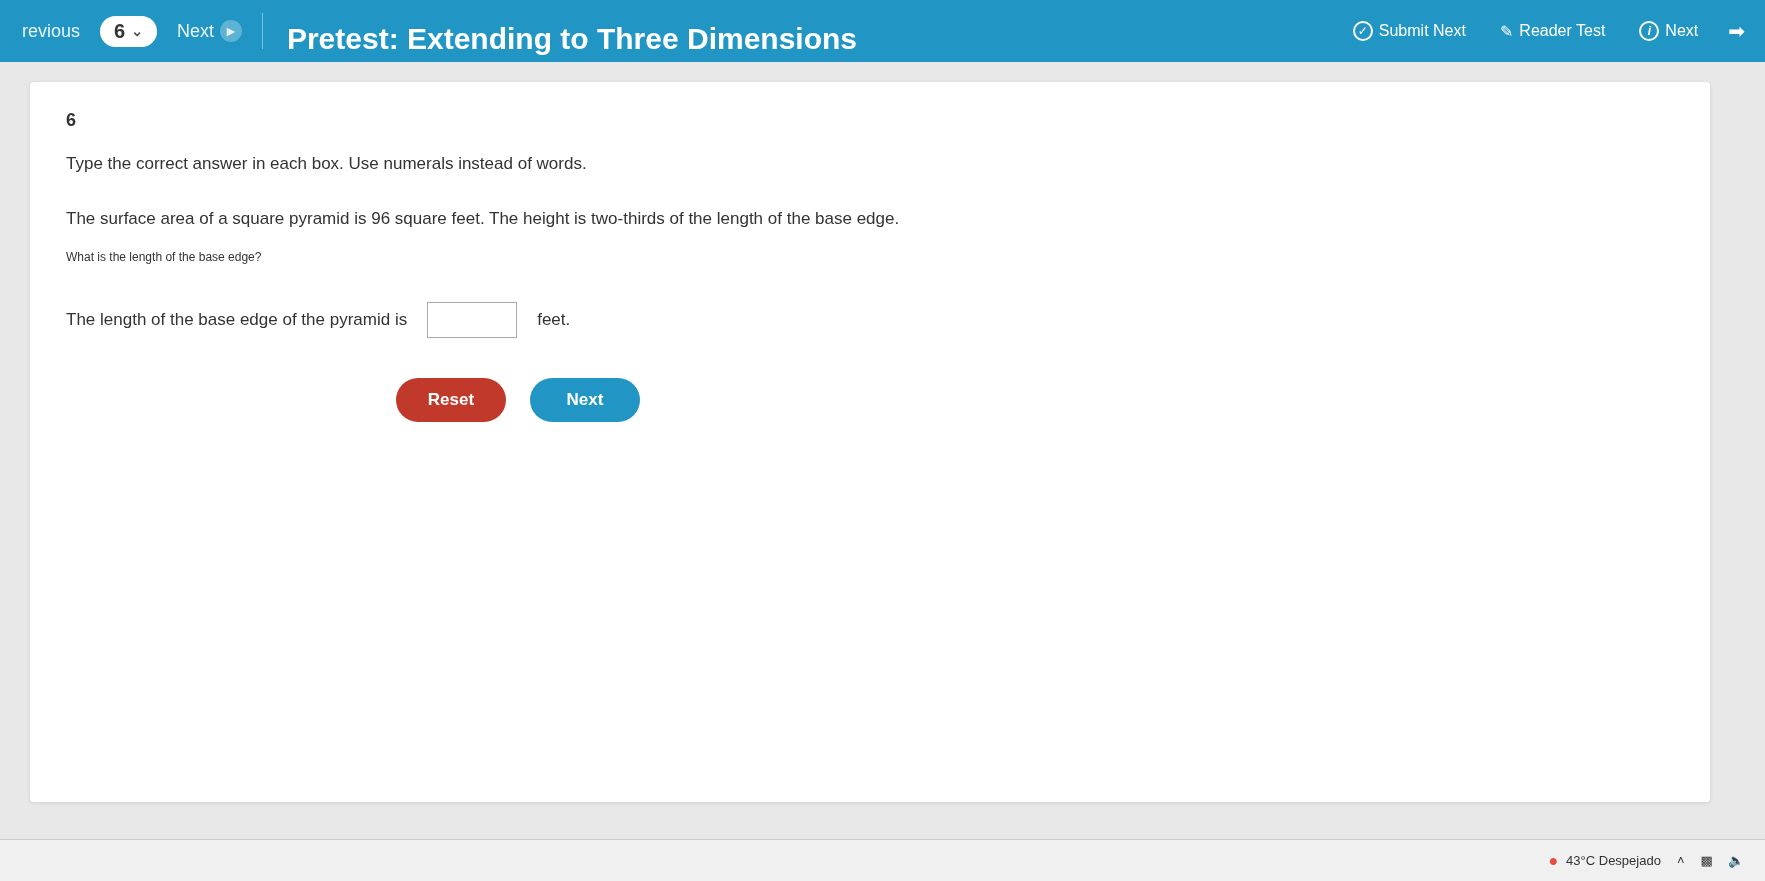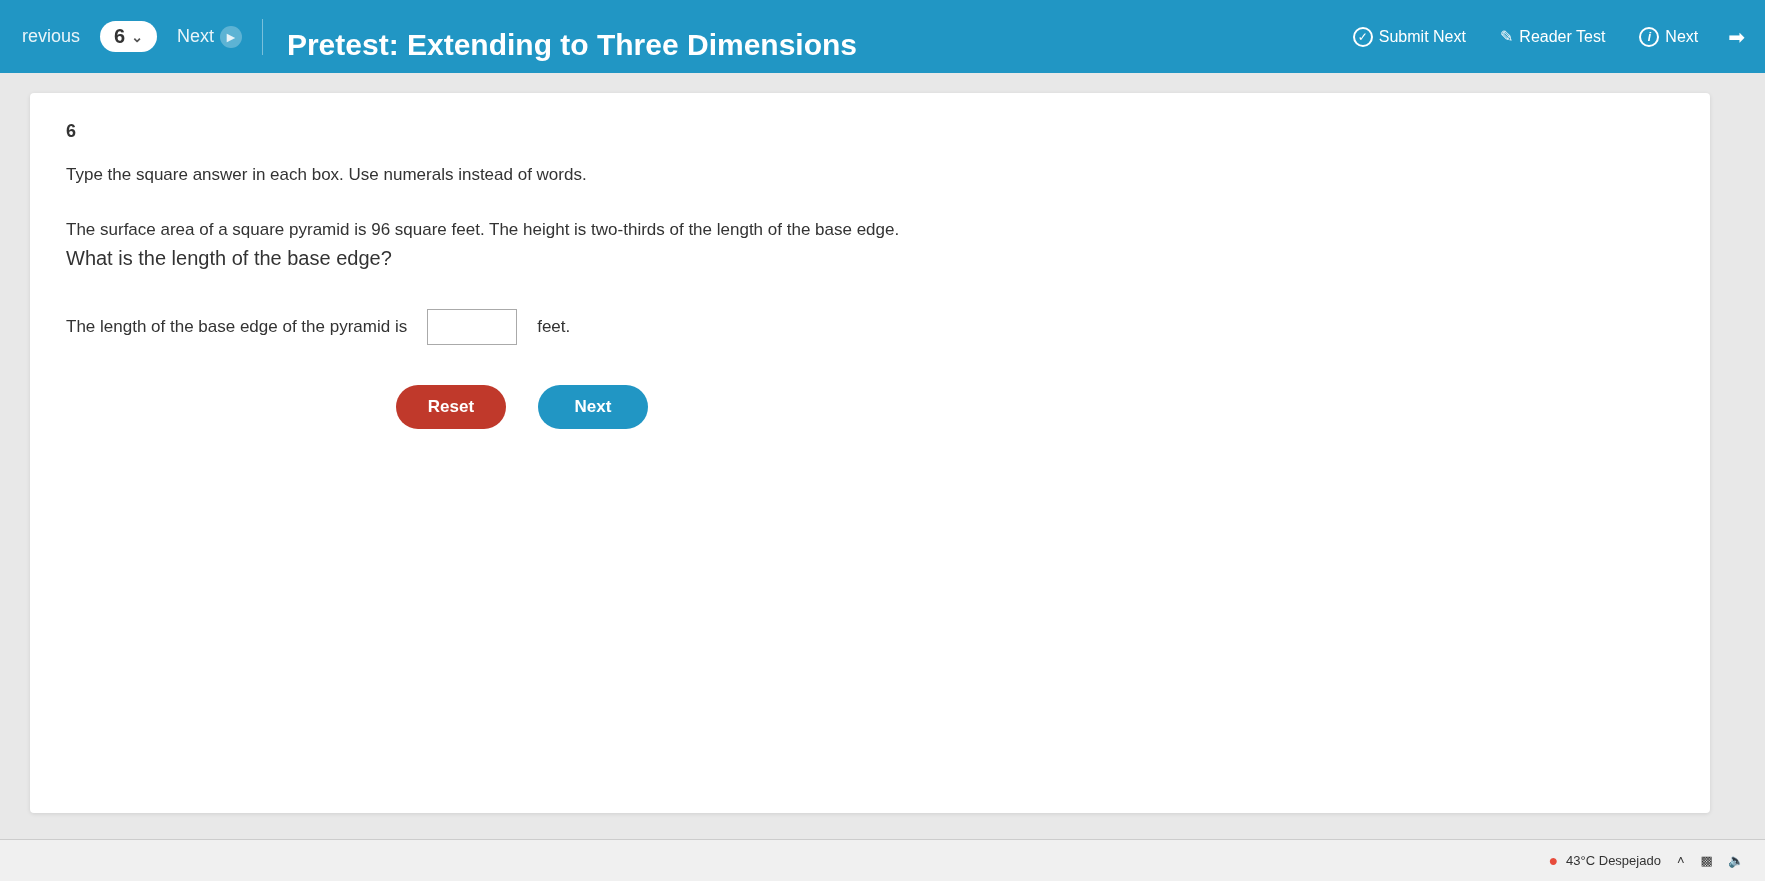--- a/index.html
+++ b/index.html
@@ -7,21 +7,21 @@
       font-family: Arial, sans-serif;
       background: #e8e8e8;
       width: 1765px;
       min-height: 881px;
       overflow: hidden;
     }
 
     
     .top-bar {
       background: #2196c4;
-      height: 73px;
+      height: 62px;
       display: flex;
       align-items: center;
       padding: 0 10px;
       color: white;
       position: relative;
     }
 
     .top-bar-left {
       display: flex;
       align-items: center;
@@ -173,25 +173,26 @@
     .question-instructions {
       font-size: 17px;
       color: #333;
       margin-bottom: 28px;
       line-height: 1.5;
     }
 
     .question-text {
       font-size: 17px;
       color: #333;
+      margin-bottom: 16px;
       line-height: 1.6;
     }
 
     .question-ask {
-      font-size: 20px;
+      font-size: 12px;
       color: #333;
       margin-bottom: 36px;
       line-height: 1.5;
     }
 
     .answer-row {
       display: flex;
       align-items: center;
       gap: 20px;
       margin-bottom: 40px;
@@ -209,21 +210,21 @@
     }
 
     .answer-unit {
       font-size: 17px;
       color: #333;
       text-align: right;
     }
 
     .action-buttons {
       display: flex;
-      gap: 32px;
+      gap: 24px;
       margin-left: 330px;
     }
 
     .btn-reset {
       background: #c0392b;
       color: white;
       border: none;
       border-radius: 24px;
       padding: 12px 28px;
       font-size: 17px;
@@ -313,21 +314,21 @@
 
     <div class="exit-btn">➡</div>
   </div>
 </div>
 
 <div class="main-content">
   <div class="question-card">
 
     <div class="question-number">6</div>
 
-    <p class="question-instructions">Type the square answer in each box. Use numerals instead of words.</p>
+    <p class="question-instructions">Type the correct answer in each box. Use numerals instead of words.</p>
 
     <p class="question-text">The surface area of a square pyramid is 96 square feet. The height is two-thirds of the length of the base edge.</p>
 
     <p class="question-ask">What is the length of the base edge?</p>
 
     <div class="answer-row">
       <span>The length of the base edge of the pyramid is</span>
       <input class="answer-input" type="text" placeholder="" style="">
       <span class="answer-unit">feet.</span>
     </div>

